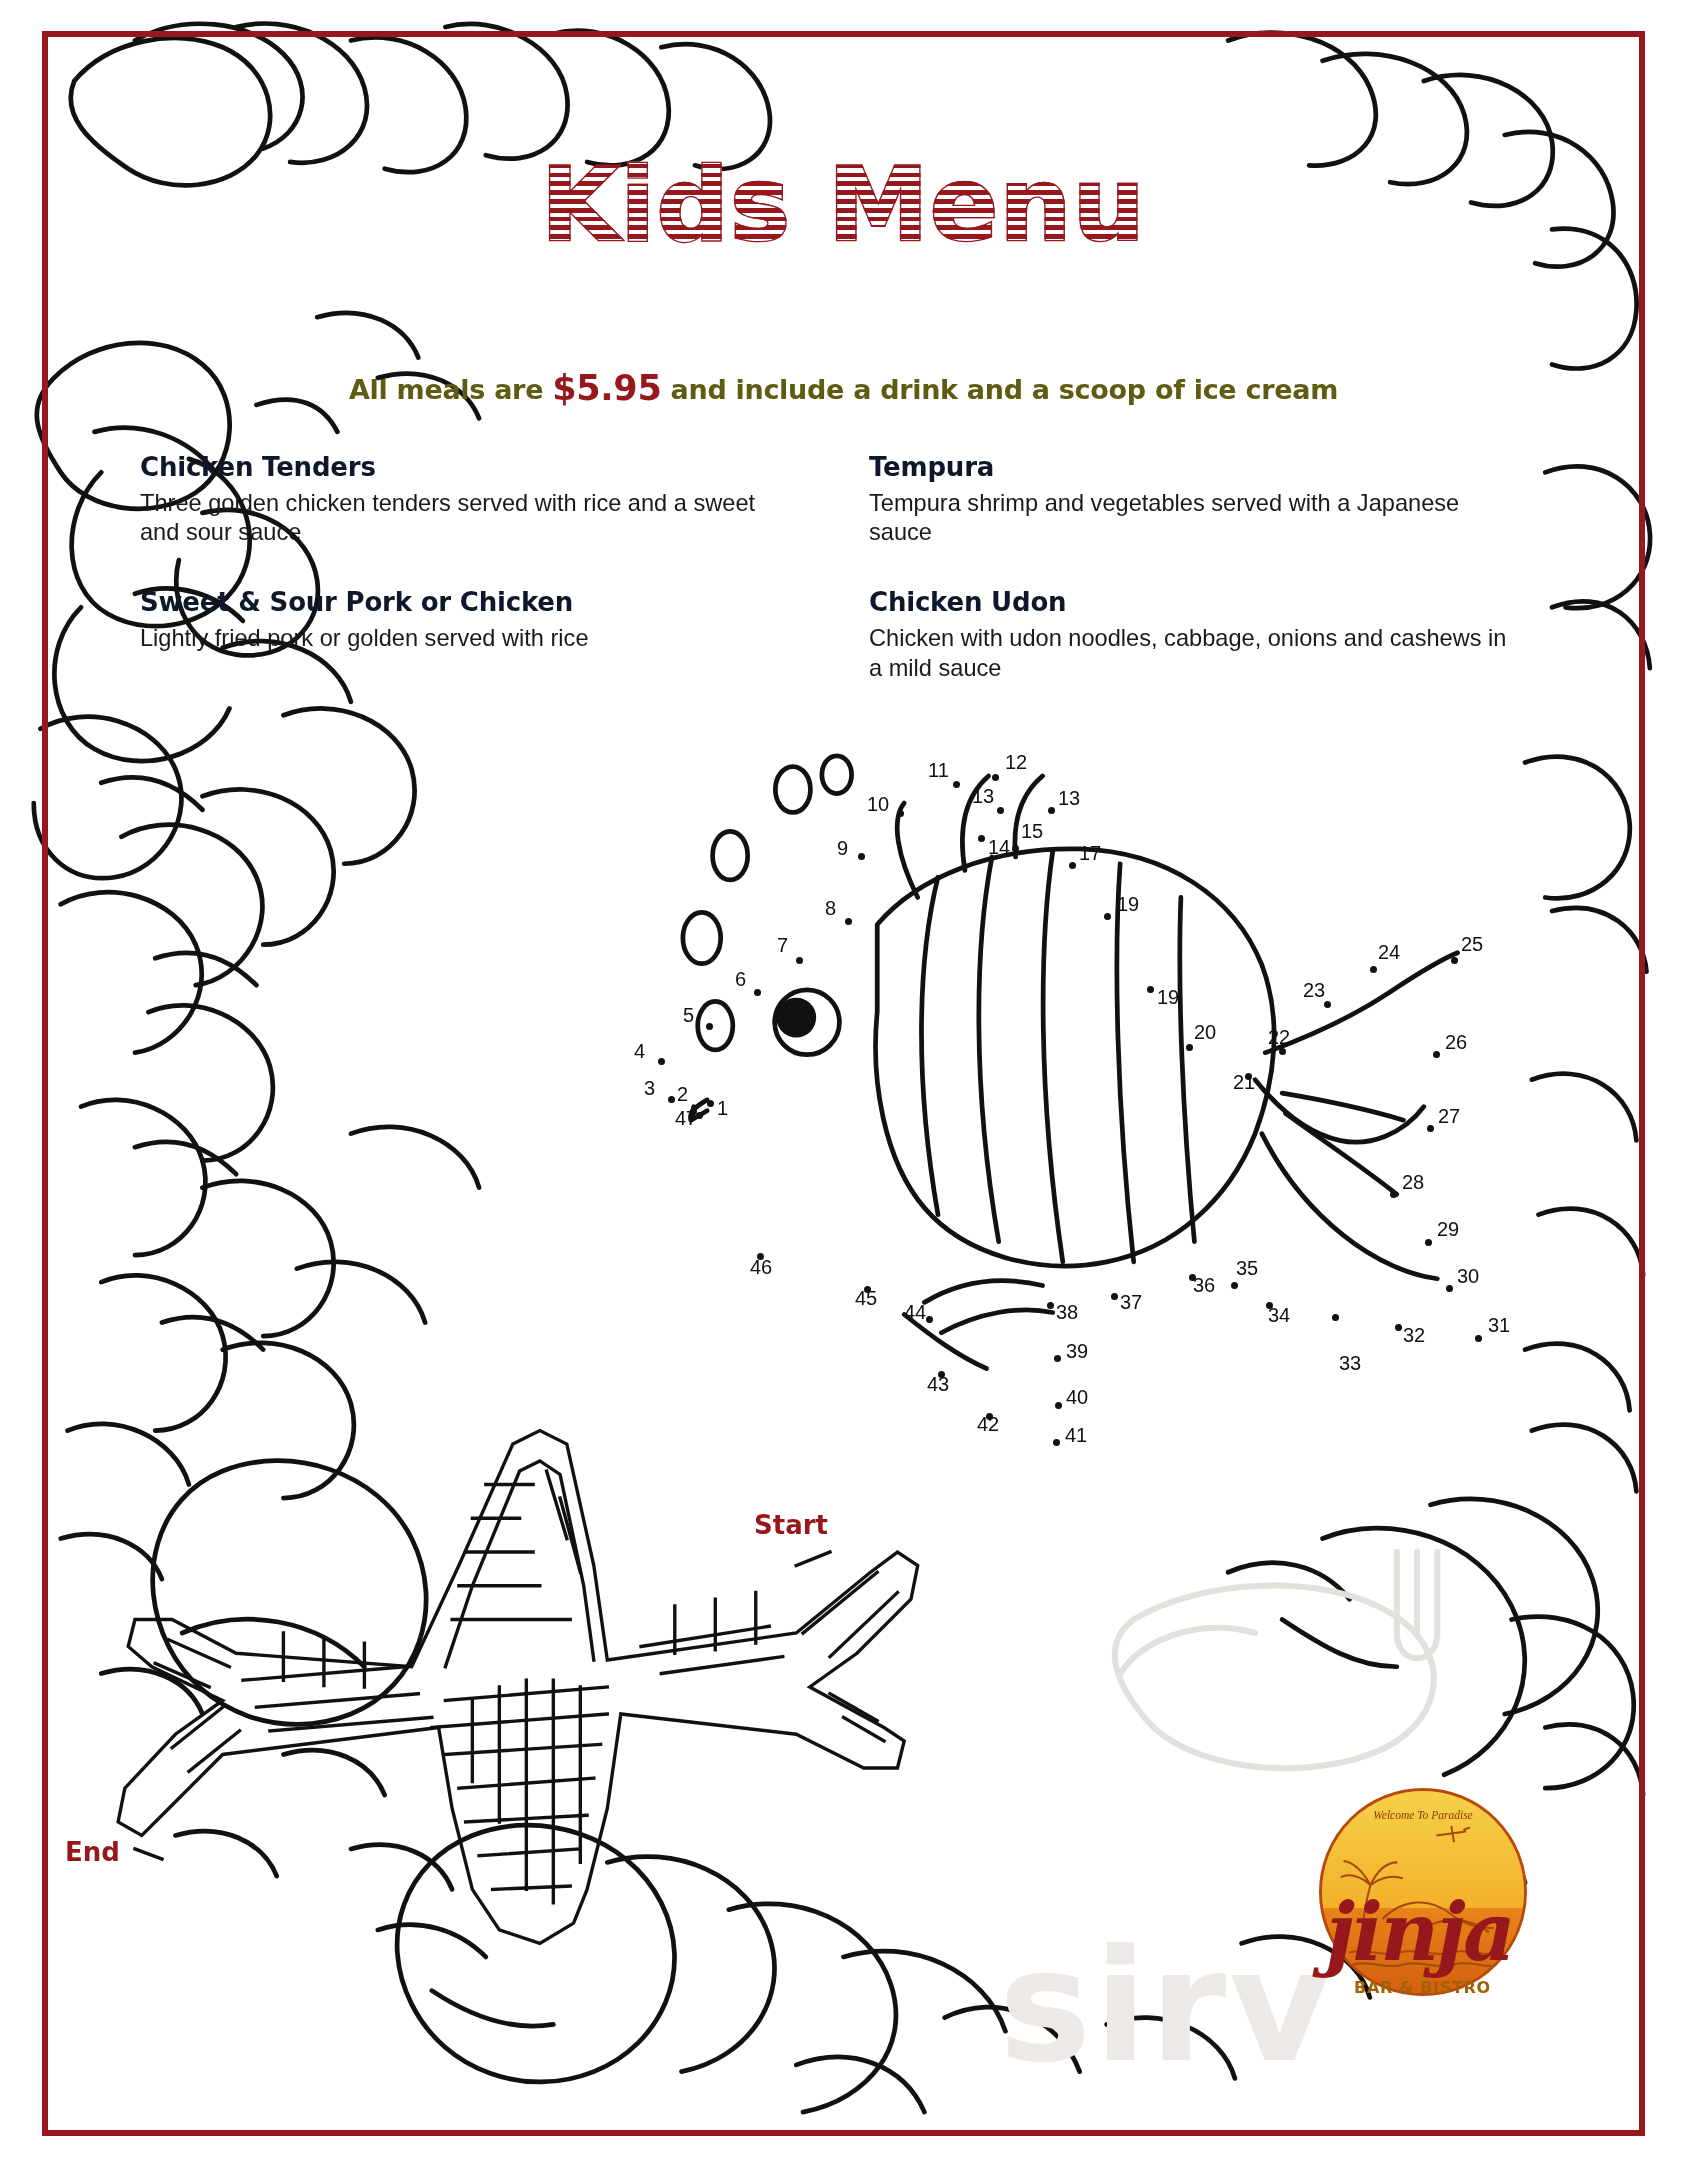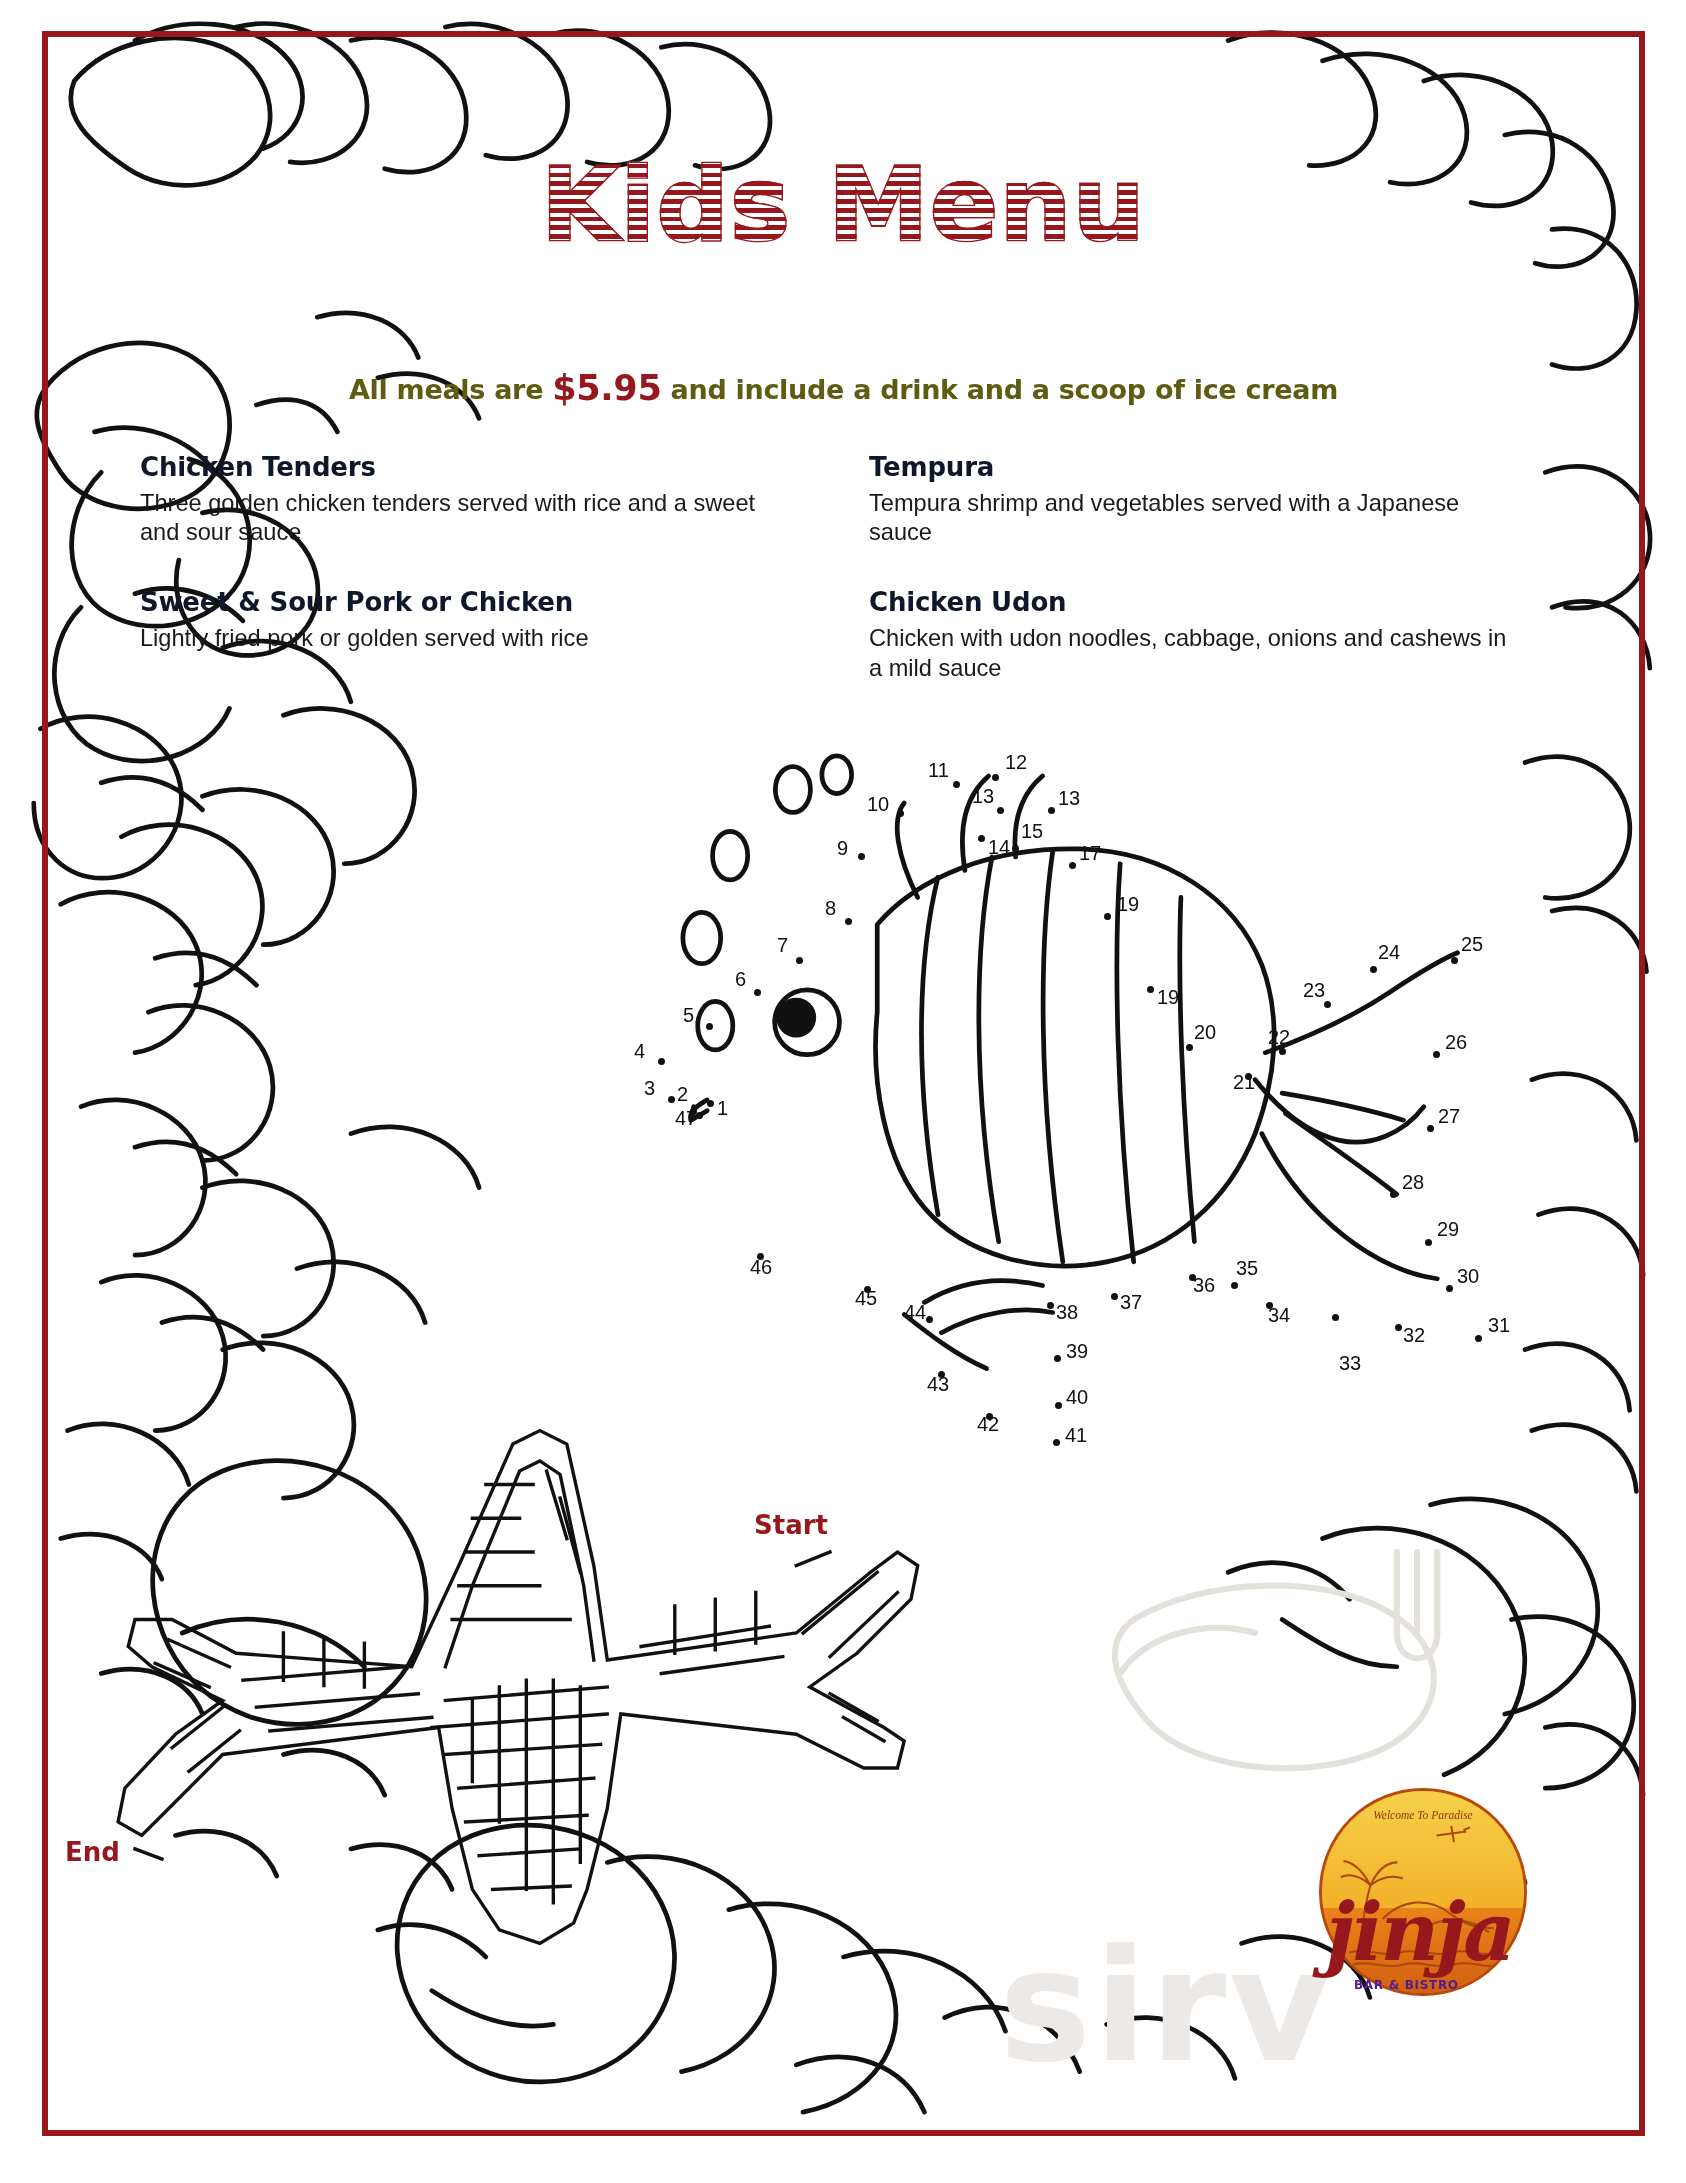--- a/index.html
+++ b/index.html
@@ -238,22 +238,22 @@
     color: #96171c;
     letter-spacing: -2.7px;
     line-height: 1;
   }
   .logo-sub {
     position: absolute;
     left: 35px;
     top: 190px;
     font-family: "DejaVu Sans", sans-serif;
     font-weight: bold;
-    font-size: 12px;
-    color: #4c1d95;
+    font-size: 16px;
+    color: #a16207;
     letter-spacing: 0.7px;
   }
 </style>
 </head>
 <body>
 
 <div class="page">
 
   <svg class="bg-art" viewBox="0 0 2500 3236" preserveAspectRatio="none">
     <g fill="none" stroke="#111111" stroke-width="7" stroke-linecap="round" stroke-linejoin="round">

